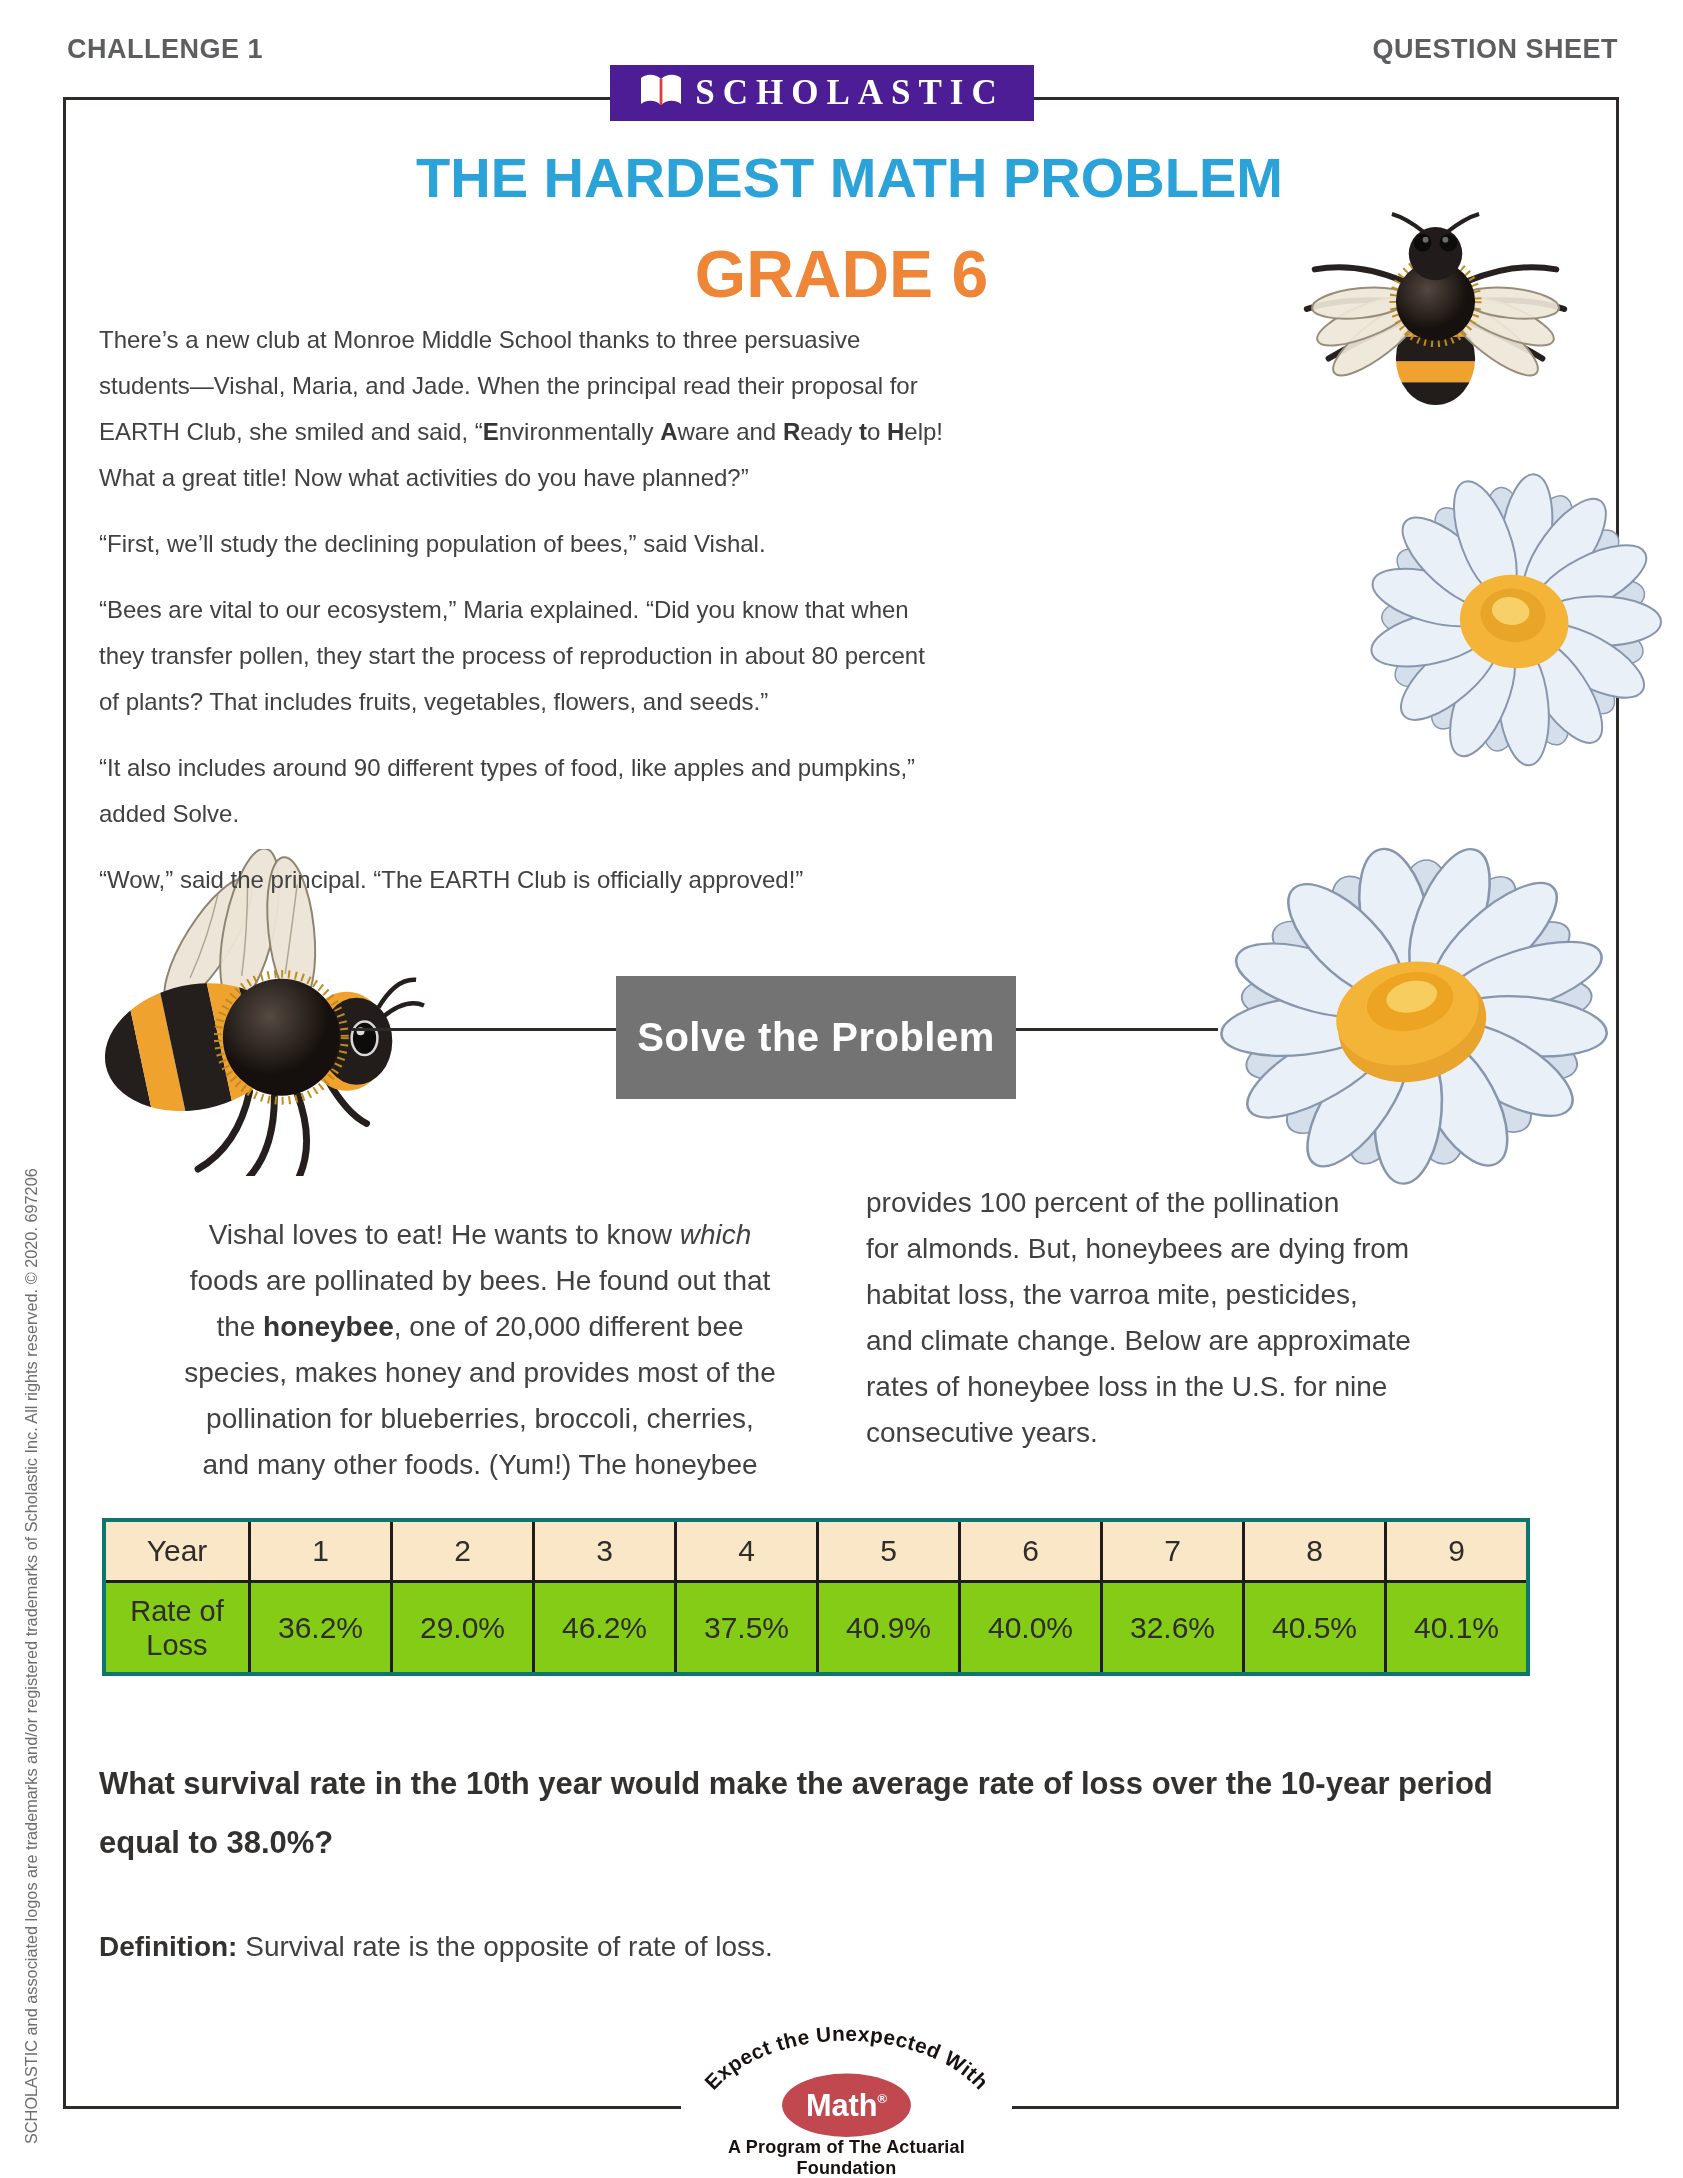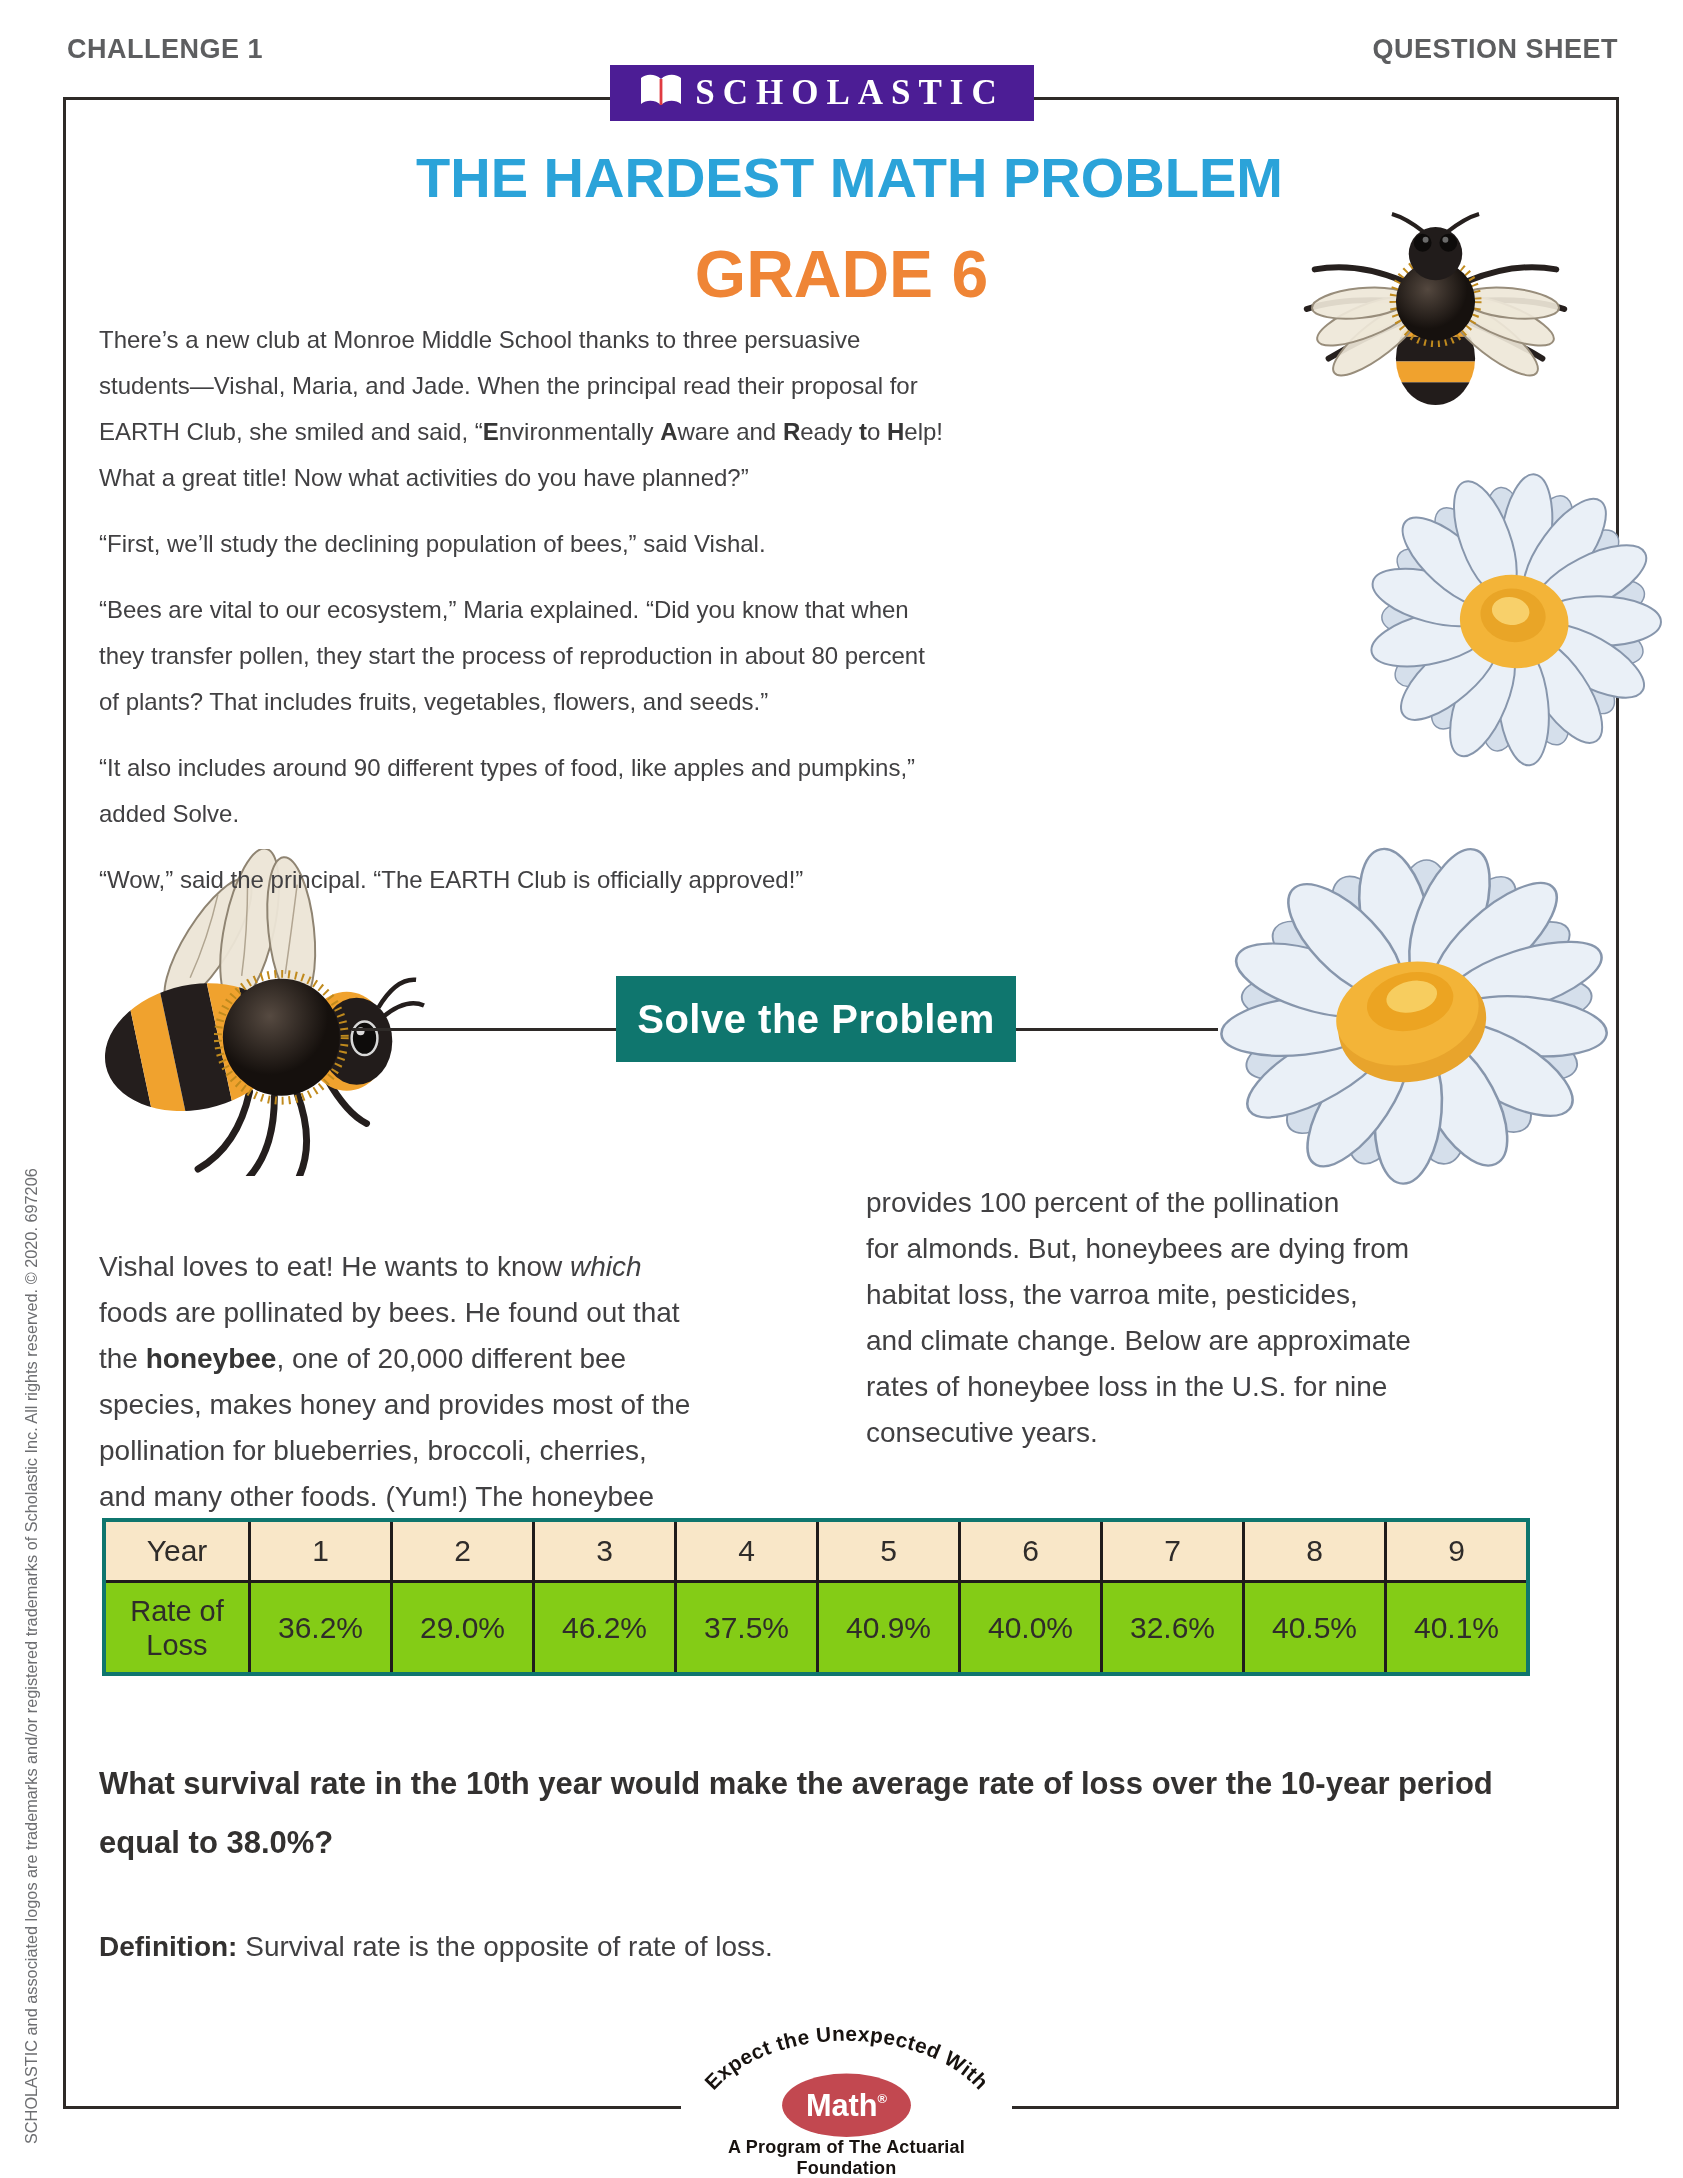--- a/index.html
+++ b/index.html
@@ -27,26 +27,26 @@
 
   
   .story{position:absolute;left:99px;top:317px;width:1198px;font-size:24px;line-height:46px;z-index:3;}
   .para{margin:0 0 20px 0;}
   b.eb{font-weight:bold;color:#353535;}
 
   
   .connector{position:absolute;top:1028px;height:3px;background:#2e2a28;z-index:2;}
   .conn-left{left:352px;width:287px;}
   .conn-right{left:1010px;width:208px;}
-  .banner{position:absolute;left:616px;top:976px;width:400px;height:86px;background:#0f766e;z-index:4;
+  .banner{position:absolute;left:616px;top:976px;width:400px;height:123px;background:#737373;z-index:4;
           display:flex;align-items:center;justify-content:center;color:#fff;font-size:40px;font-weight:bold;letter-spacing:0.5px;}
 
   
   .col{position:absolute;font-size:28px;line-height:46px;z-index:3;}
-  .col-1{left:99px;top:1244px;width:762px;}
+  .col-1{left:99px;top:1212px;width:762px;text-align:center;}
   .col-2{left:866px;top:1180px;width:723px;}
 
   
   .loss-table{position:absolute;left:102px;top:1518px;width:1420px;height:150px;border:4px solid #0f766e;
               display:grid;grid-template-columns:repeat(10,1fr);grid-template-rows:61px 1fr;background:#84cc16;z-index:3;}
   .cell{display:flex;flex-direction:column;align-items:center;justify-content:center;
         font-size:30px;color:#2f2c2a;border-left:3px solid #201c1b;}
   .cell.c0{border-left:none;}
   .hcell{background:#f9e7c8;border-bottom:3px solid #201c1b;}
   .rate-label{font-size:29px;line-height:34px;text-align:center;}

